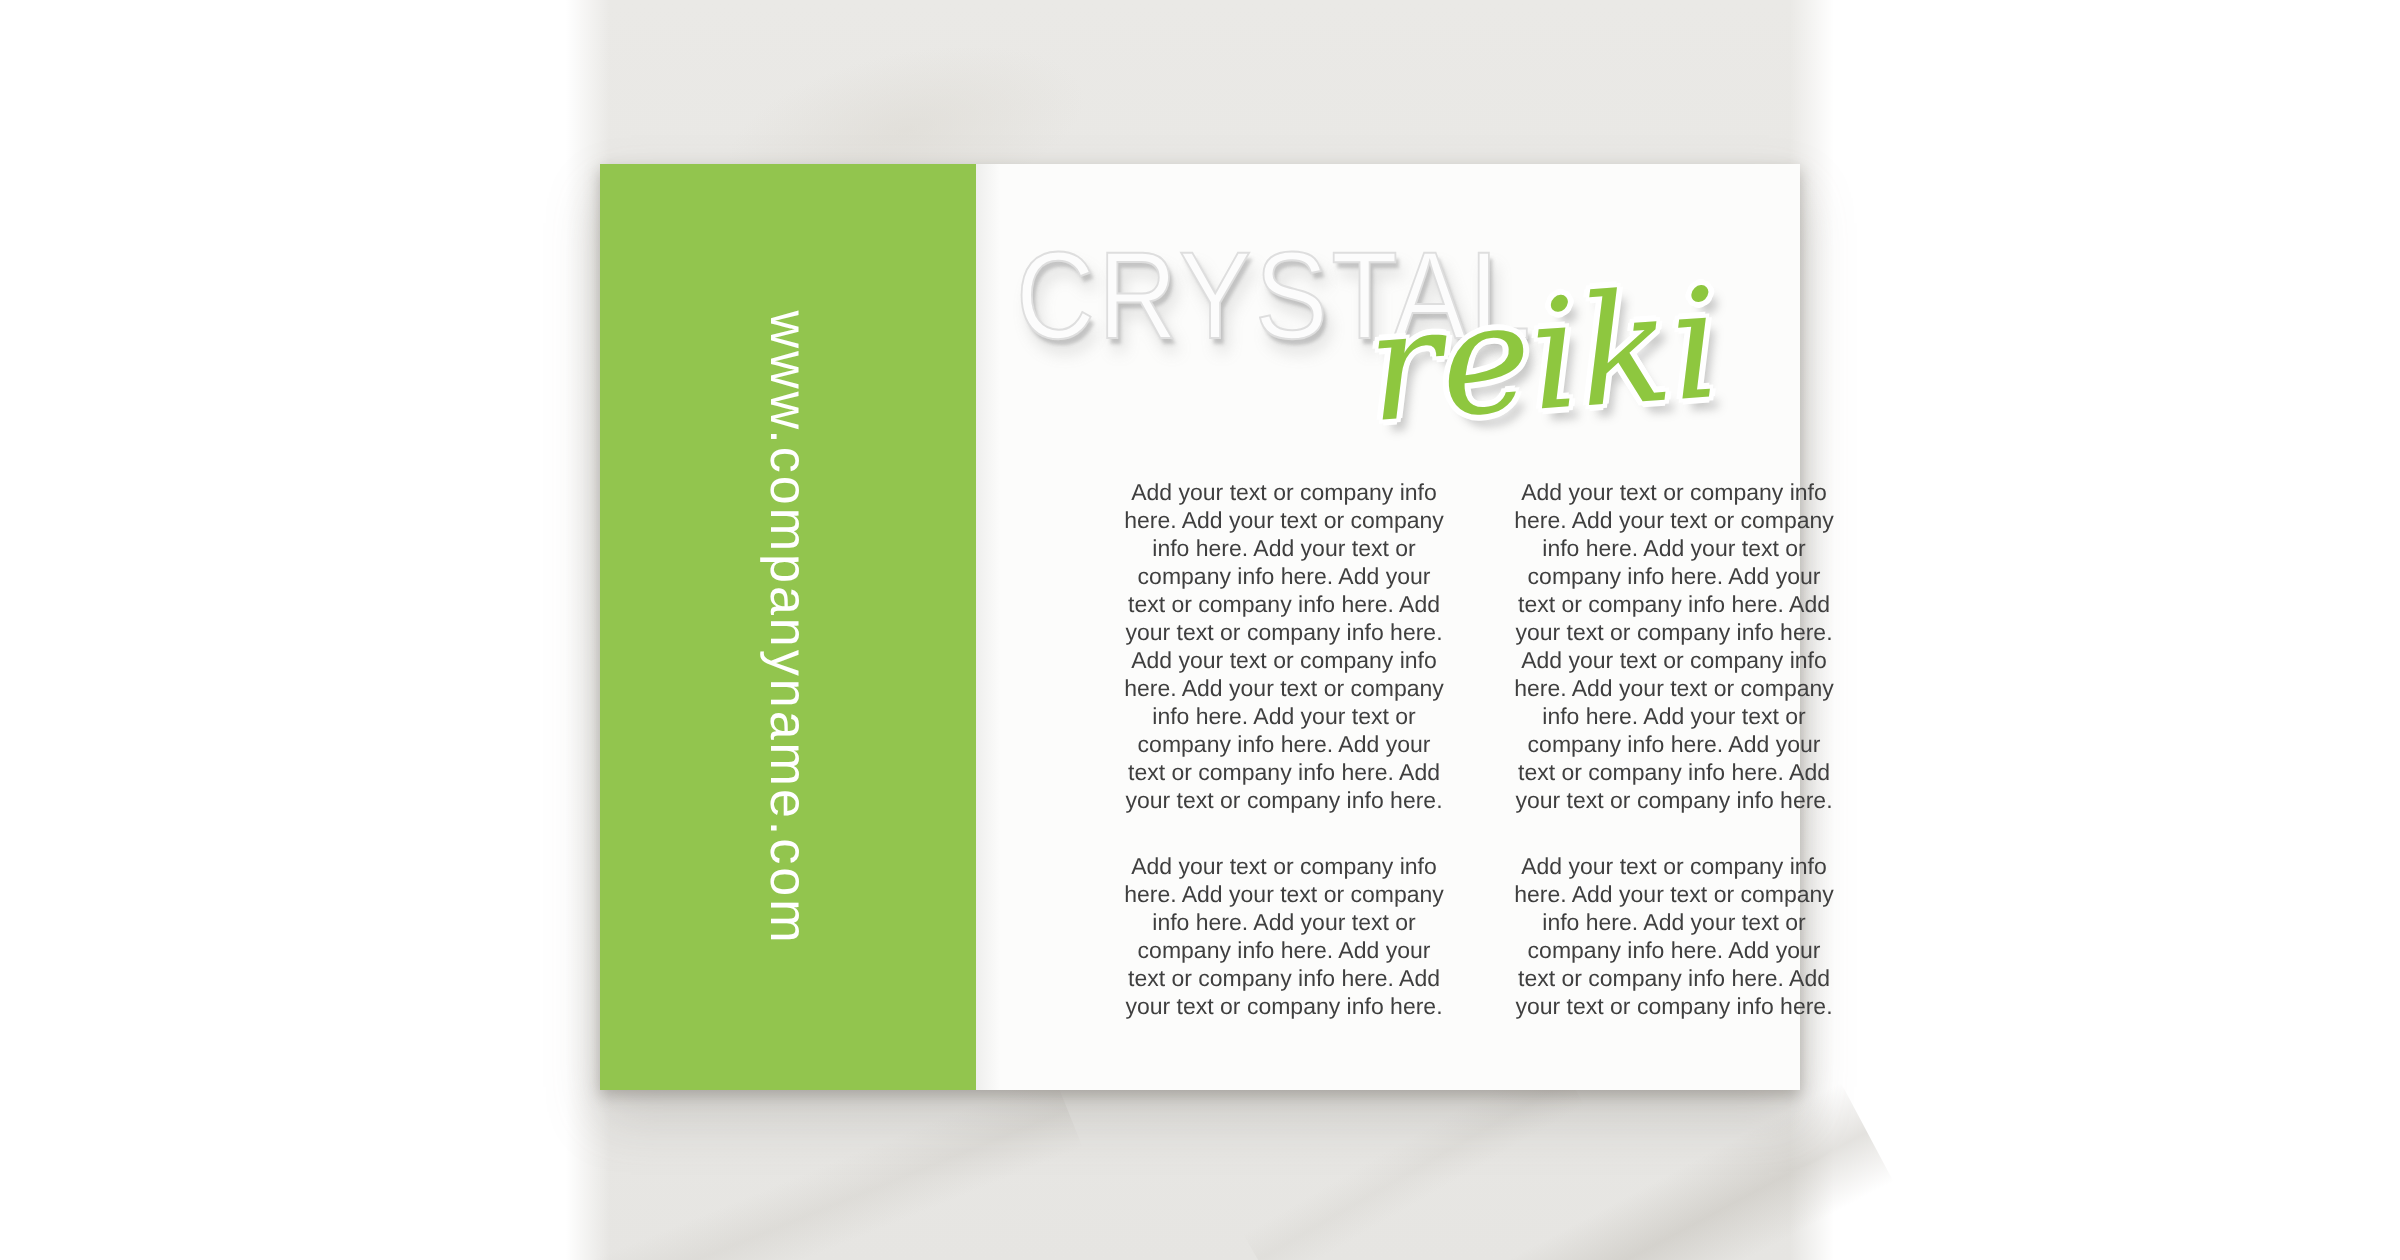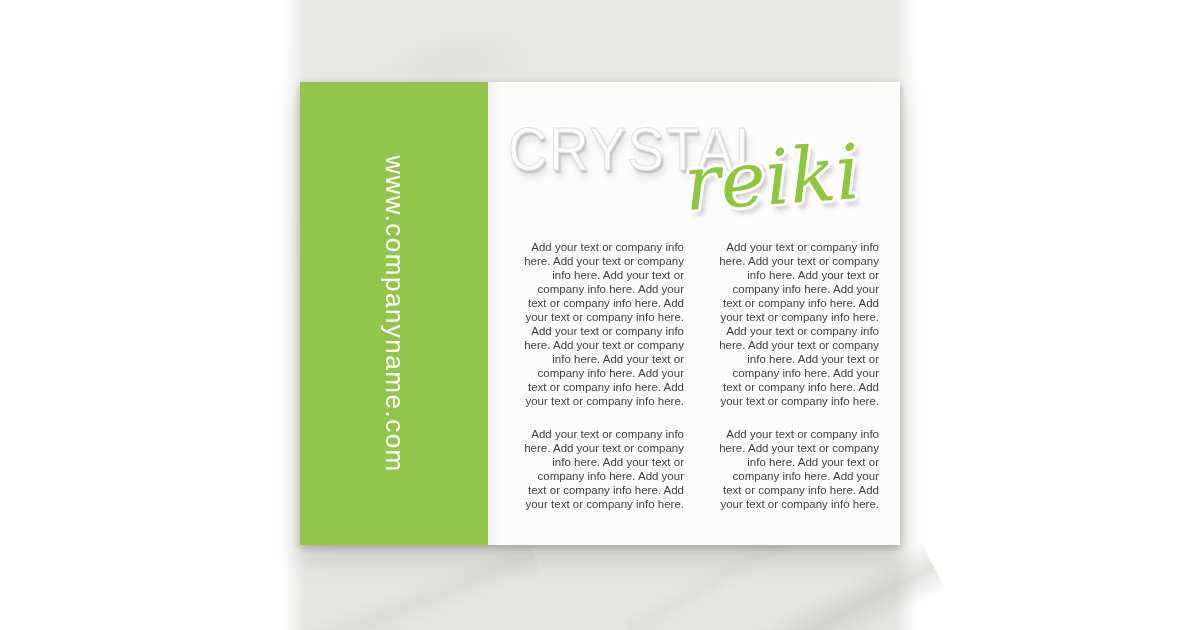--- a/index.html
+++ b/index.html
@@ -65,21 +65,21 @@
     color:var(--accent-script,#8ec73f);
     transform:rotate(-4deg);z-index:2;
     text-shadow:
       -2px -2px 0 #ffffff,2px -2px 0 #ffffff,-2px 2px 0 #ffffff,2px 2px 0 #ffffff,
       0 -3px 0 #ffffff,0 3px 0 #ffffff,-3px 0 0 #ffffff,3px 0 0 #ffffff,
       4px 6px 5px rgba(130,130,130,0.45);
   }
   .text-block{
     position:absolute;width:166px;
     font-size:11.5px;line-height:14px;color:#3f3f3f;
-    font-family:"Liberation Sans",sans-serif;text-align:right;
+    font-family:"Liberation Sans",sans-serif;text-align:center;margin-left:41px;
   }
   .tb-top-left{left:30px;top:158px;}
   .tb-top-right{left:225px;top:158px;}
   .tb-bottom-left{left:30px;top:345px;}
   .tb-bottom-right{left:225px;top:345px;}
 </style>
 </head>
 <body>
 
 <div class="stage">

